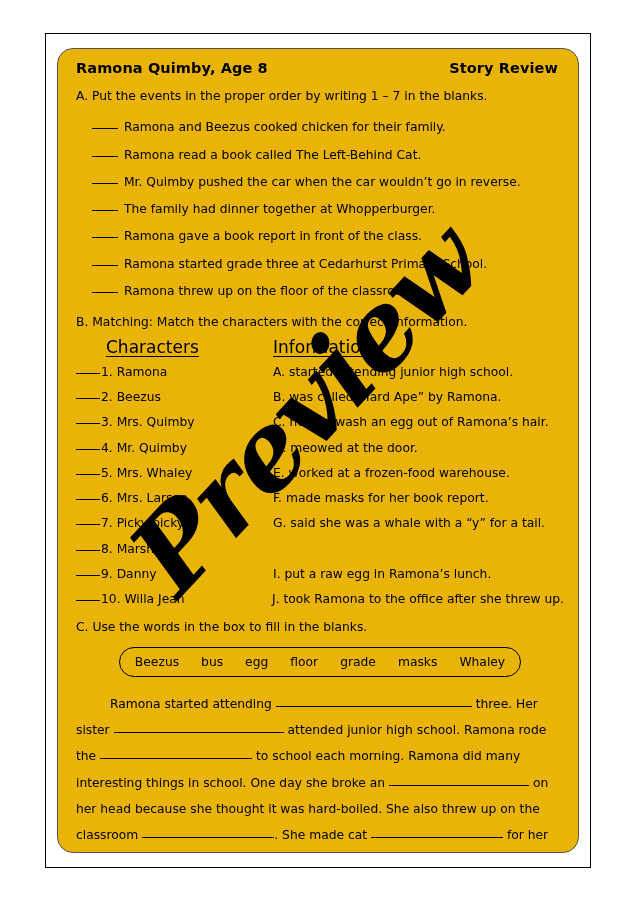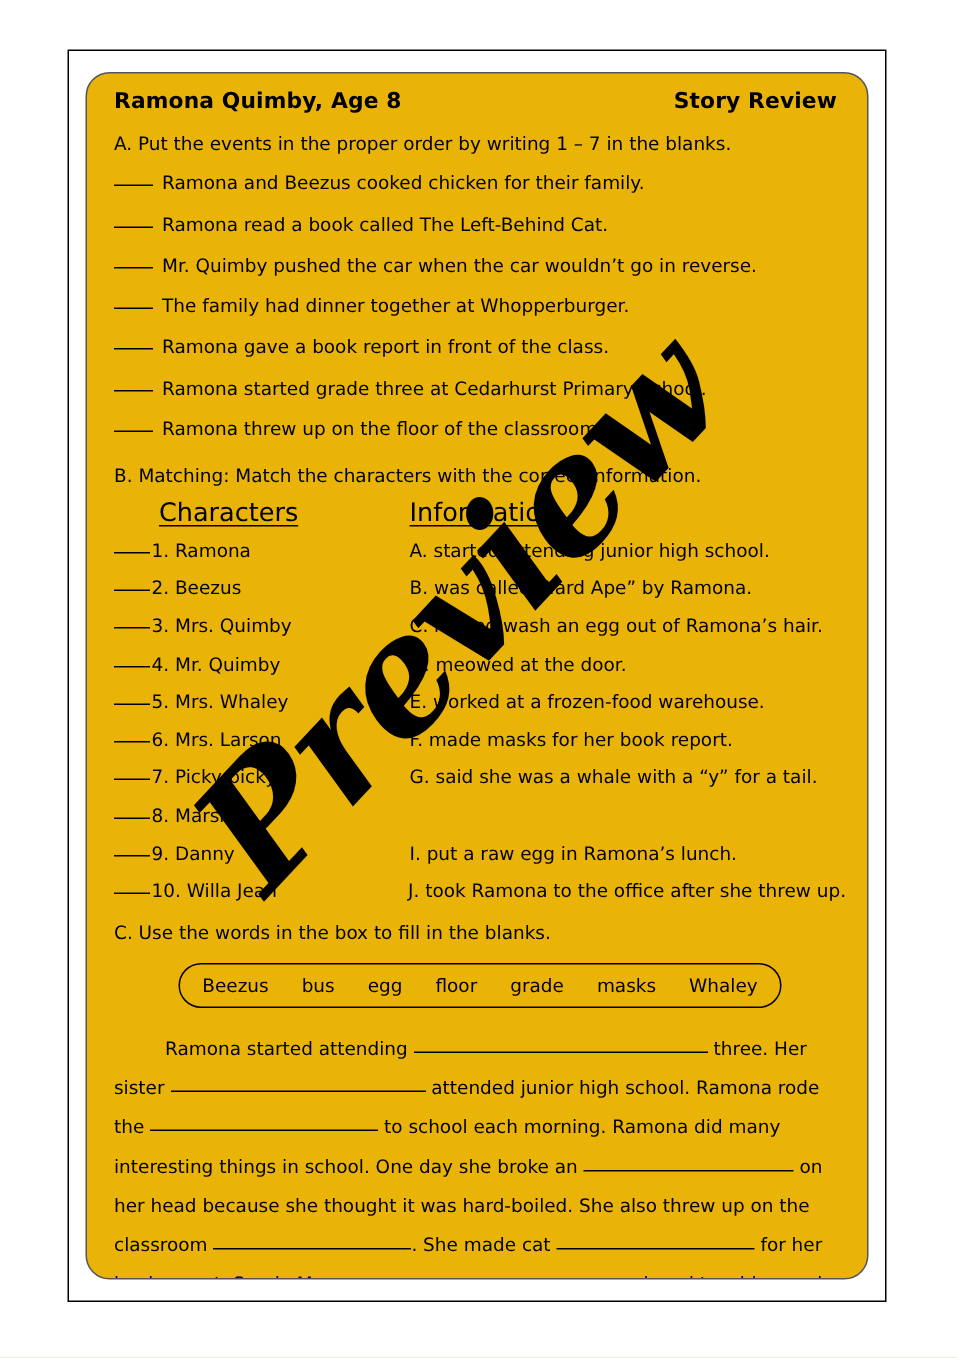--- a/index.html
+++ b/index.html
@@ -65,21 +65,21 @@
     font-size: 12.3px;
     line-height: 1.25;
     margin: 0 0 11px 0;
   }
   .section-b-directions { margin-top: 16px; margin-bottom: 7px; }
   .section-c-directions { margin-top: 13px; margin-bottom: 8px; }
 
   
   .order-list {
     list-style: none;
-    margin: 0;
+    margin: 16px;
     padding: 0;
   }
   .order-list li {
     font-size: 12.3px;
     line-height: 1.2;
     margin-bottom: 12.5px;
     white-space: nowrap;
   }
   .ans-blank {
     display: inline-block;

